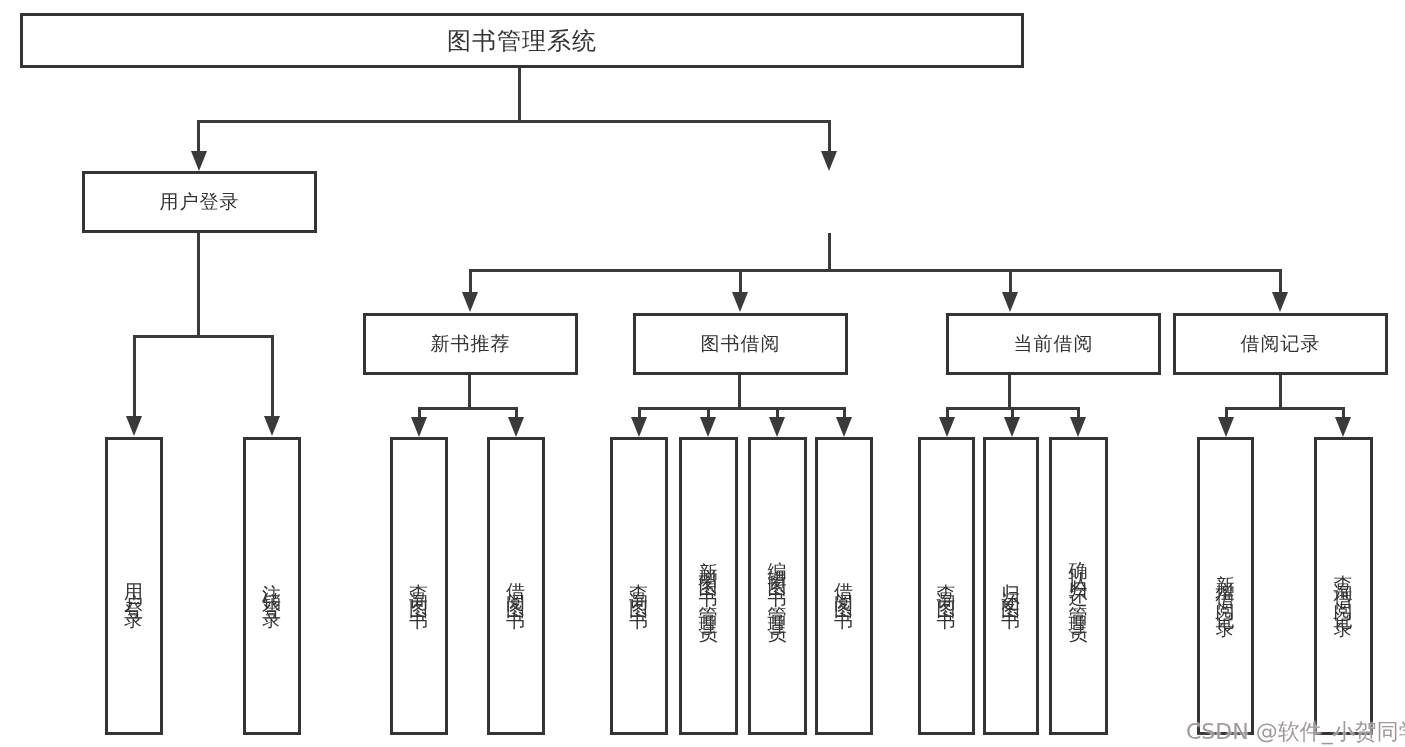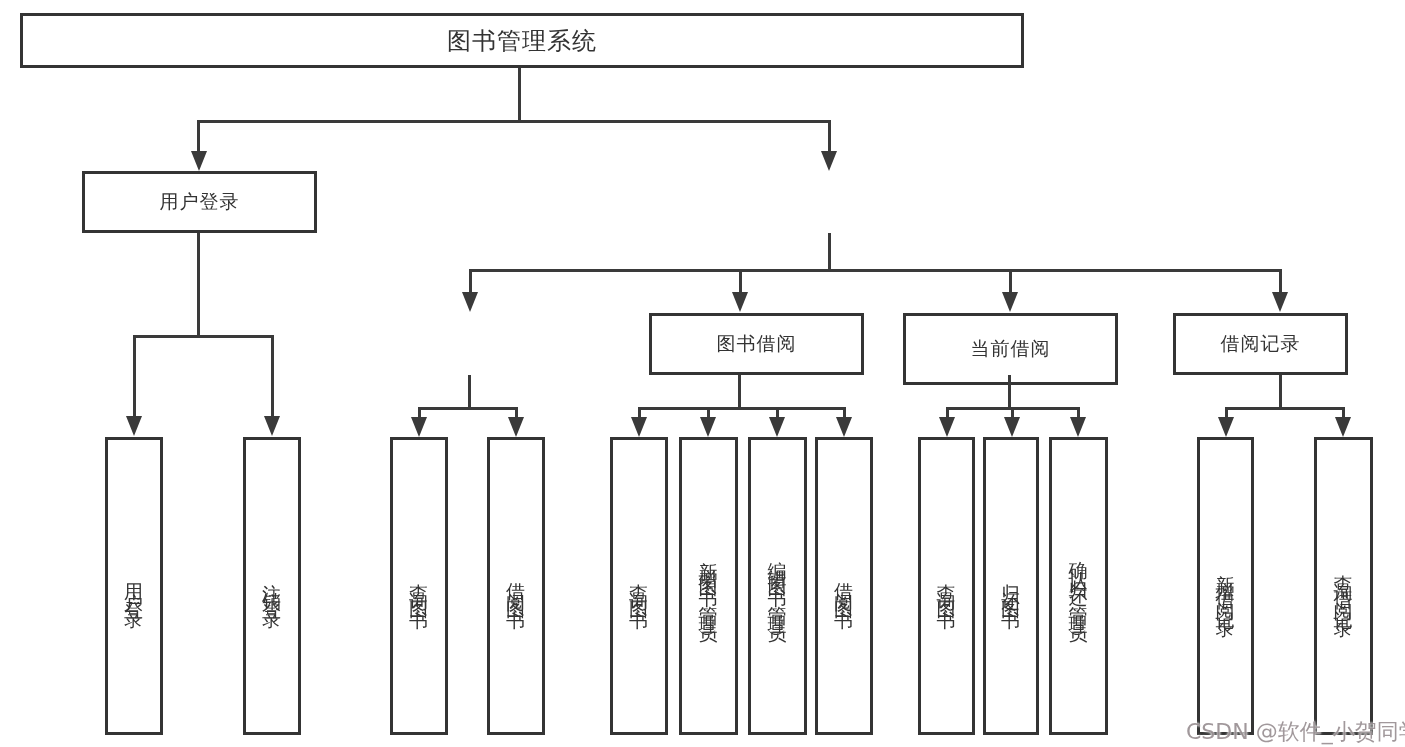--- a/index.html
+++ b/index.html
@@ -77,27 +77,30 @@
   <div class="line" style="left:469px;top:269px;width:813px;height:3px;"></div>
   <div class="line" style="left:469px;top:269px;width:3px;height:24px;"></div>
   <div class="arrow" style="left:462px;top:292px;"></div>
   <div class="line" style="left:739px;top:269px;width:3px;height:24px;"></div>
   <div class="arrow" style="left:732px;top:292px;"></div>
   <div class="line" style="left:1009px;top:269px;width:3px;height:24px;"></div>
   <div class="arrow" style="left:1002px;top:292px;"></div>
   <div class="line" style="left:1279px;top:269px;width:3px;height:24px;"></div>
   <div class="arrow" style="left:1272px;top:292px;"></div>
 
-  <div class="node node-h" style="left:633px;top:313px;width:215px;height:62px;margin-left:16px;">
+  <div class="node node-h" style="left:363px;top:313px;width:215px;height:62px;">
+    <span>新书推荐</span>
+  </div>
+  <div class="node node-h" style="left:633px;top:313px;width:215px;height:62px;">
     <span>图书借阅</span>
   </div>
-  <div class="node node-h" style="left:903px;top:313px;width:215px;height:72px;">
+  <div class="node node-h" style="left:946px;top:313px;width:215px;height:62px;">
     <span>当前借阅</span>
   </div>
-  <div class="node node-h" style="left:1173px;top:313px;width:175px;height:62px;">
+  <div class="node node-h" style="left:1173px;top:313px;width:215px;height:62px;">
     <span>借阅记录</span>
   </div>
 
   <div class="line" style="left:468px;top:375px;width:3px;height:33px;"></div>
   <div class="line" style="left:418px;top:407px;width:100px;height:3px;"></div>
   <div class="line" style="left:418px;top:407px;width:3px;height:12px;"></div>
   <div class="arrow" style="left:411px;top:417px;"></div>
   <div class="line" style="left:515px;top:407px;width:3px;height:12px;"></div>
   <div class="arrow" style="left:508px;top:417px;"></div>
 

